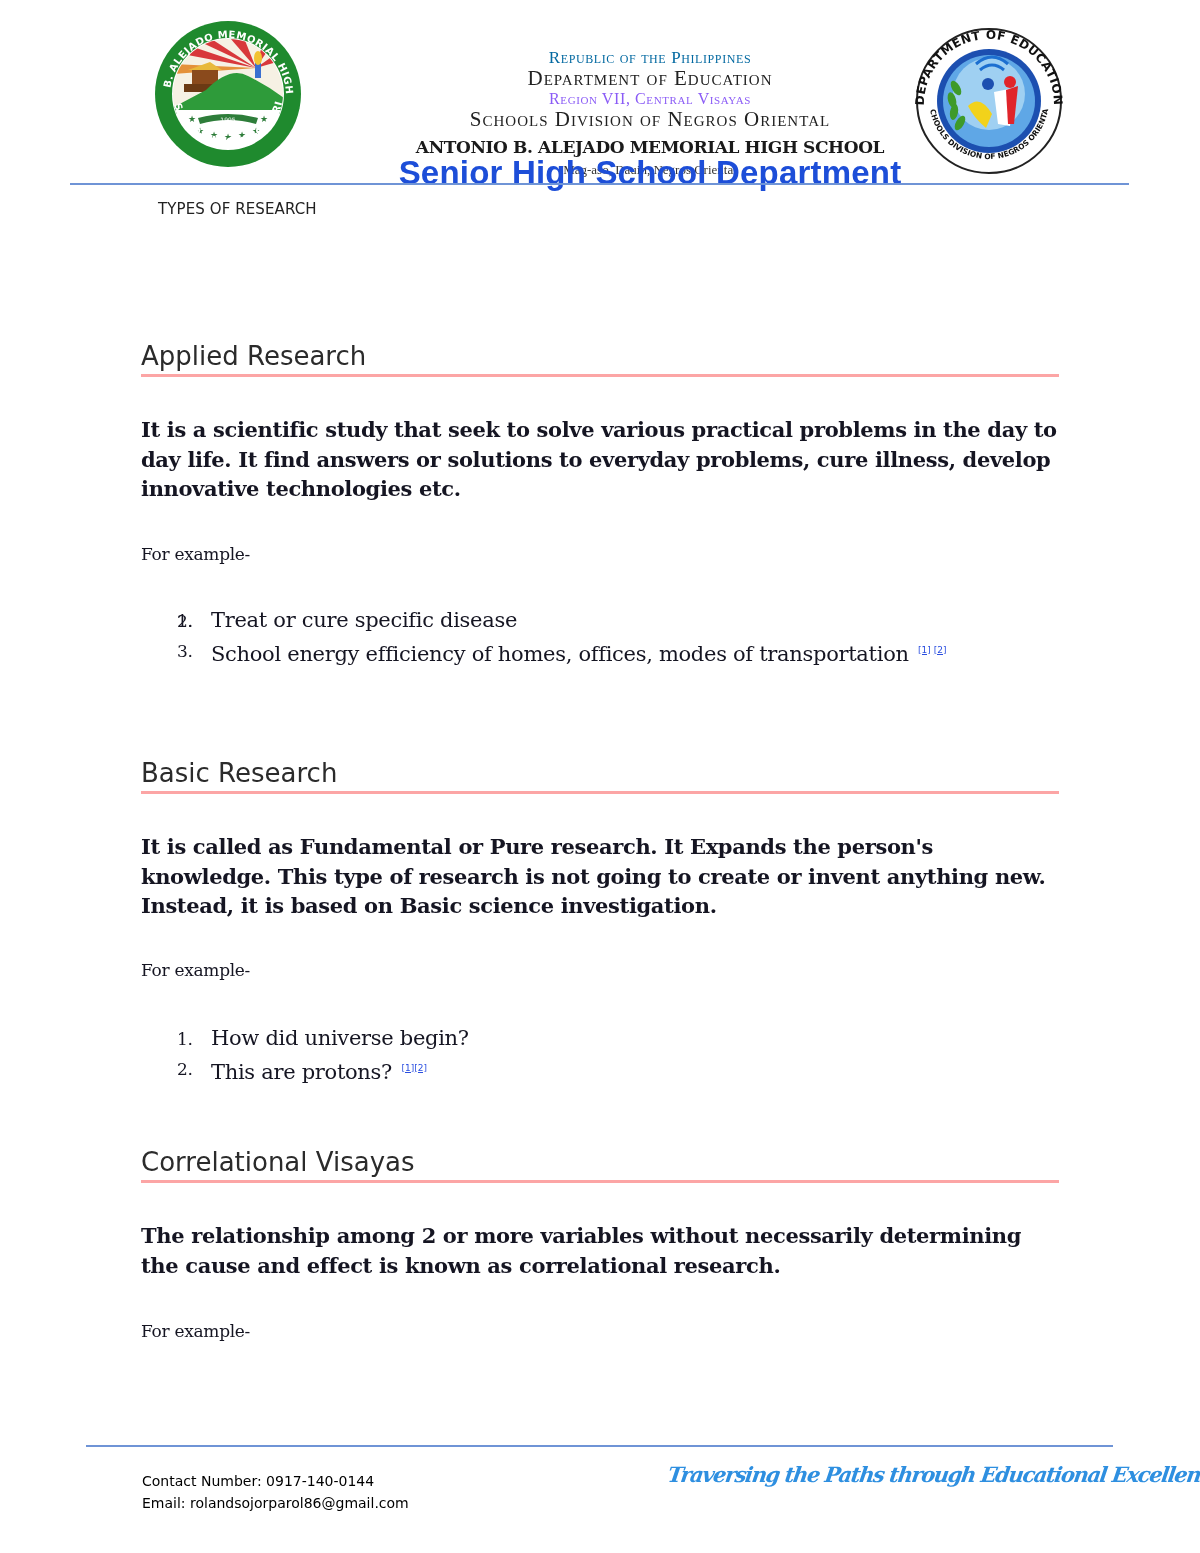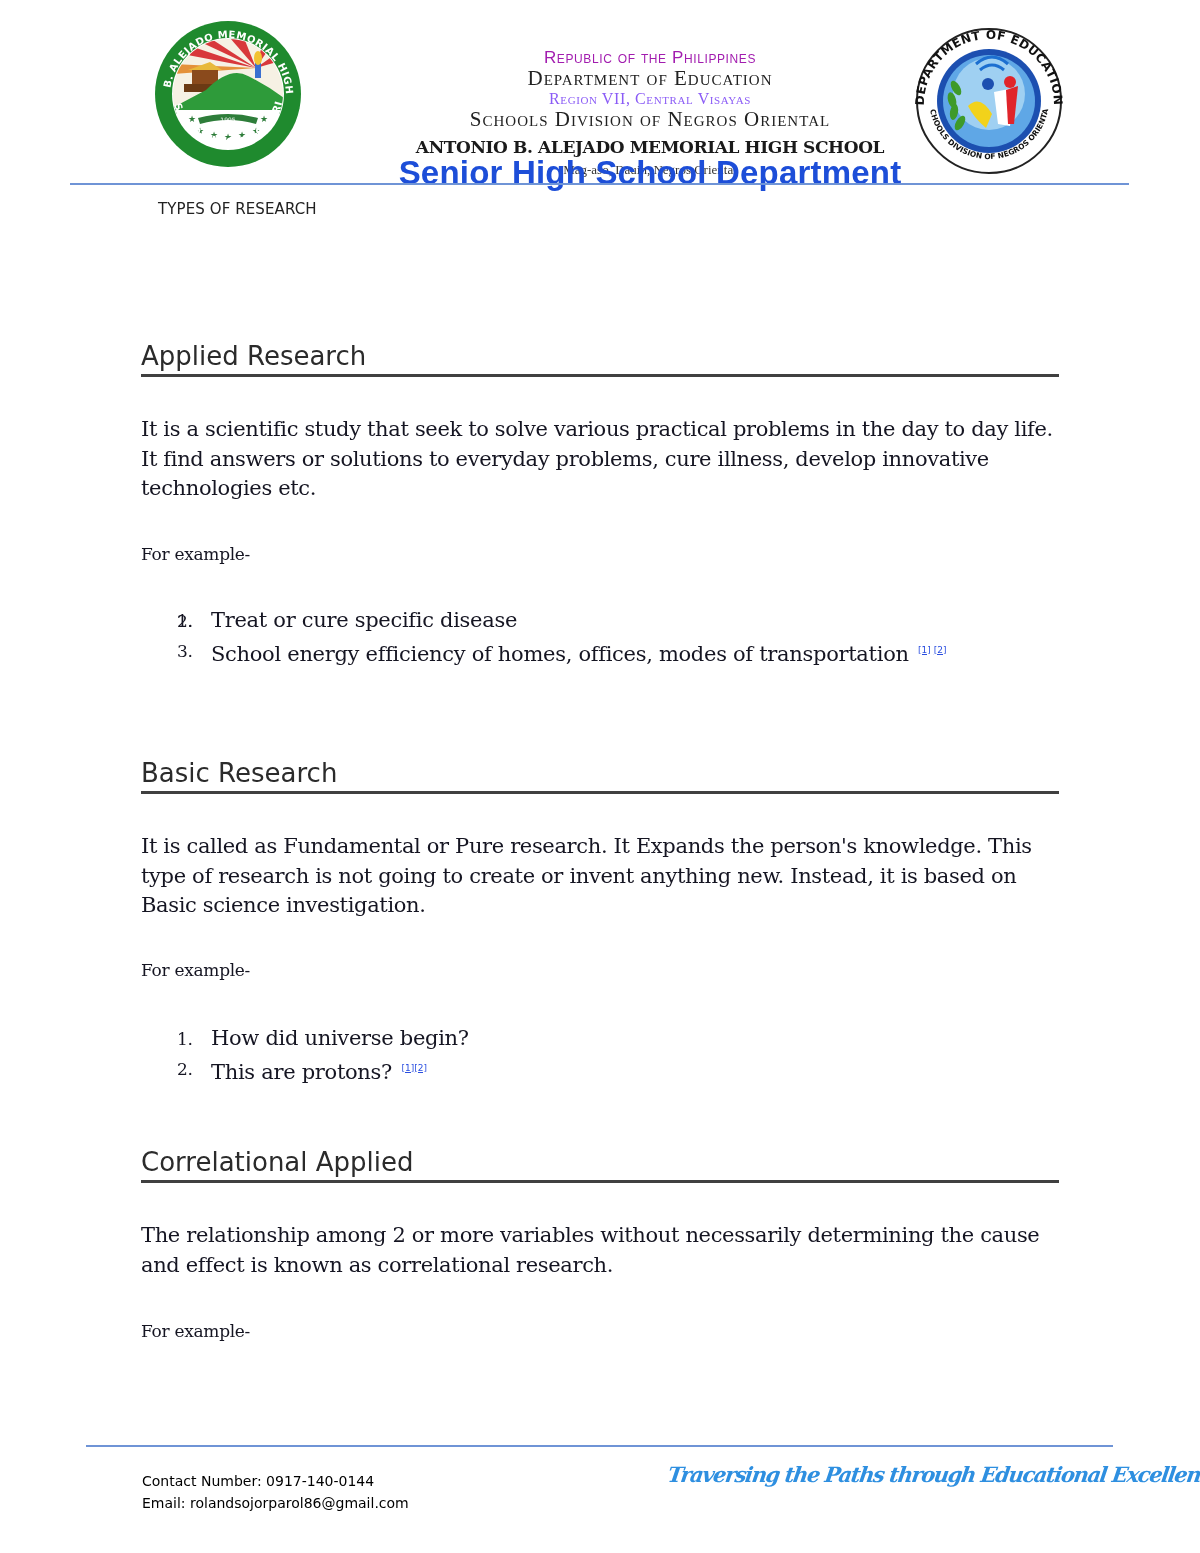--- a/index.html
+++ b/index.html
@@ -23,26 +23,26 @@
     .logo-right {
       left: 910px; top: 28px; width: 158px; height: 146px;
     }
     .hdr-center {
       left: 340px; top: 48px; width: 620px;
       text-align: center;
       font-family: "DejaVu Serif", "Liberation Serif", serif;
       color: #222;
     }
     .hdr-line1 {
-      font-family: Liberation Sans, sans-serif;
+      font-family: Liberation Serif, serif;
       font-variant: small-caps;
       font-size: 17px;
       letter-spacing: 0.6px;
       line-height: 20px;
-      color: #a21caf;
+      color: #0369a1;
     }
     .hdr-line2 {
       font-family: "Liberation Serif", serif;
       font-variant: small-caps;
       font-size: 21px;
       letter-spacing: 1px;
       line-height: 21px;
       color: #222;
     }
     .hdr-line3 {
@@ -102,31 +102,32 @@
     
     .section-heading {
       position: absolute;
       left: 141px;
       width: 918px;
       font-family: "DejaVu Sans", sans-serif;
       font-size: 26px;
       color: #2b2b2b;
       line-height: 32px;
       padding-bottom: 2px;
-      border-bottom: 3px solid #404040;
+      border-bottom: 3px solid #fca5a5;
     }
     .para {
       position: absolute;
       left: 141px;
       width: 920px;
       font-family: "DejaVu Serif", serif;
       font-size: 21px;
       line-height: 29.5px;
       color: #151522;
       letter-spacing: -0.35px;
+      font-weight: bold;
     }
     .for-example {
       position: absolute;
       left: 141px;
       font-family: "DejaVu Serif", serif;
       font-size: 17px;
       line-height: 29px;
       color: #151522;
       letter-spacing: -0.3px;
     }
@@ -319,21 +320,21 @@
     <span class="num">1.</span>
     <span>How did universe begin?</span>
   </li>
   <li>
     <span class="num">2.</span>
     <span>This are protons?</span>
     <a class="fn">[1]</a><a class="fn" style="margin-left:0">[2]</a>
   </li>
 </ol>
 
-<div class="section-heading" style="top:1146px;">Correlational Applied</div>
+<div class="section-heading" style="top:1146px;">Correlational Visayas</div>
 <div class="para" style="top:1221px;">The relationship among 2 or more variables without necessarily determining the cause and effect is known as correlational research.</div>
 <div class="for-example" style="top:1317px;">For example-</div>
 
 <div class="abs ftr-rule"></div>
 <div class="abs ftr-contact">
   <div>Contact Number: 0917-140-0144</div>
   <div>Email: rolandsojorparol86@gmail.com</div>
 </div>
 <div class="abs ftr-tagline">Traversing the Paths through Educational Excellence</div>
 

